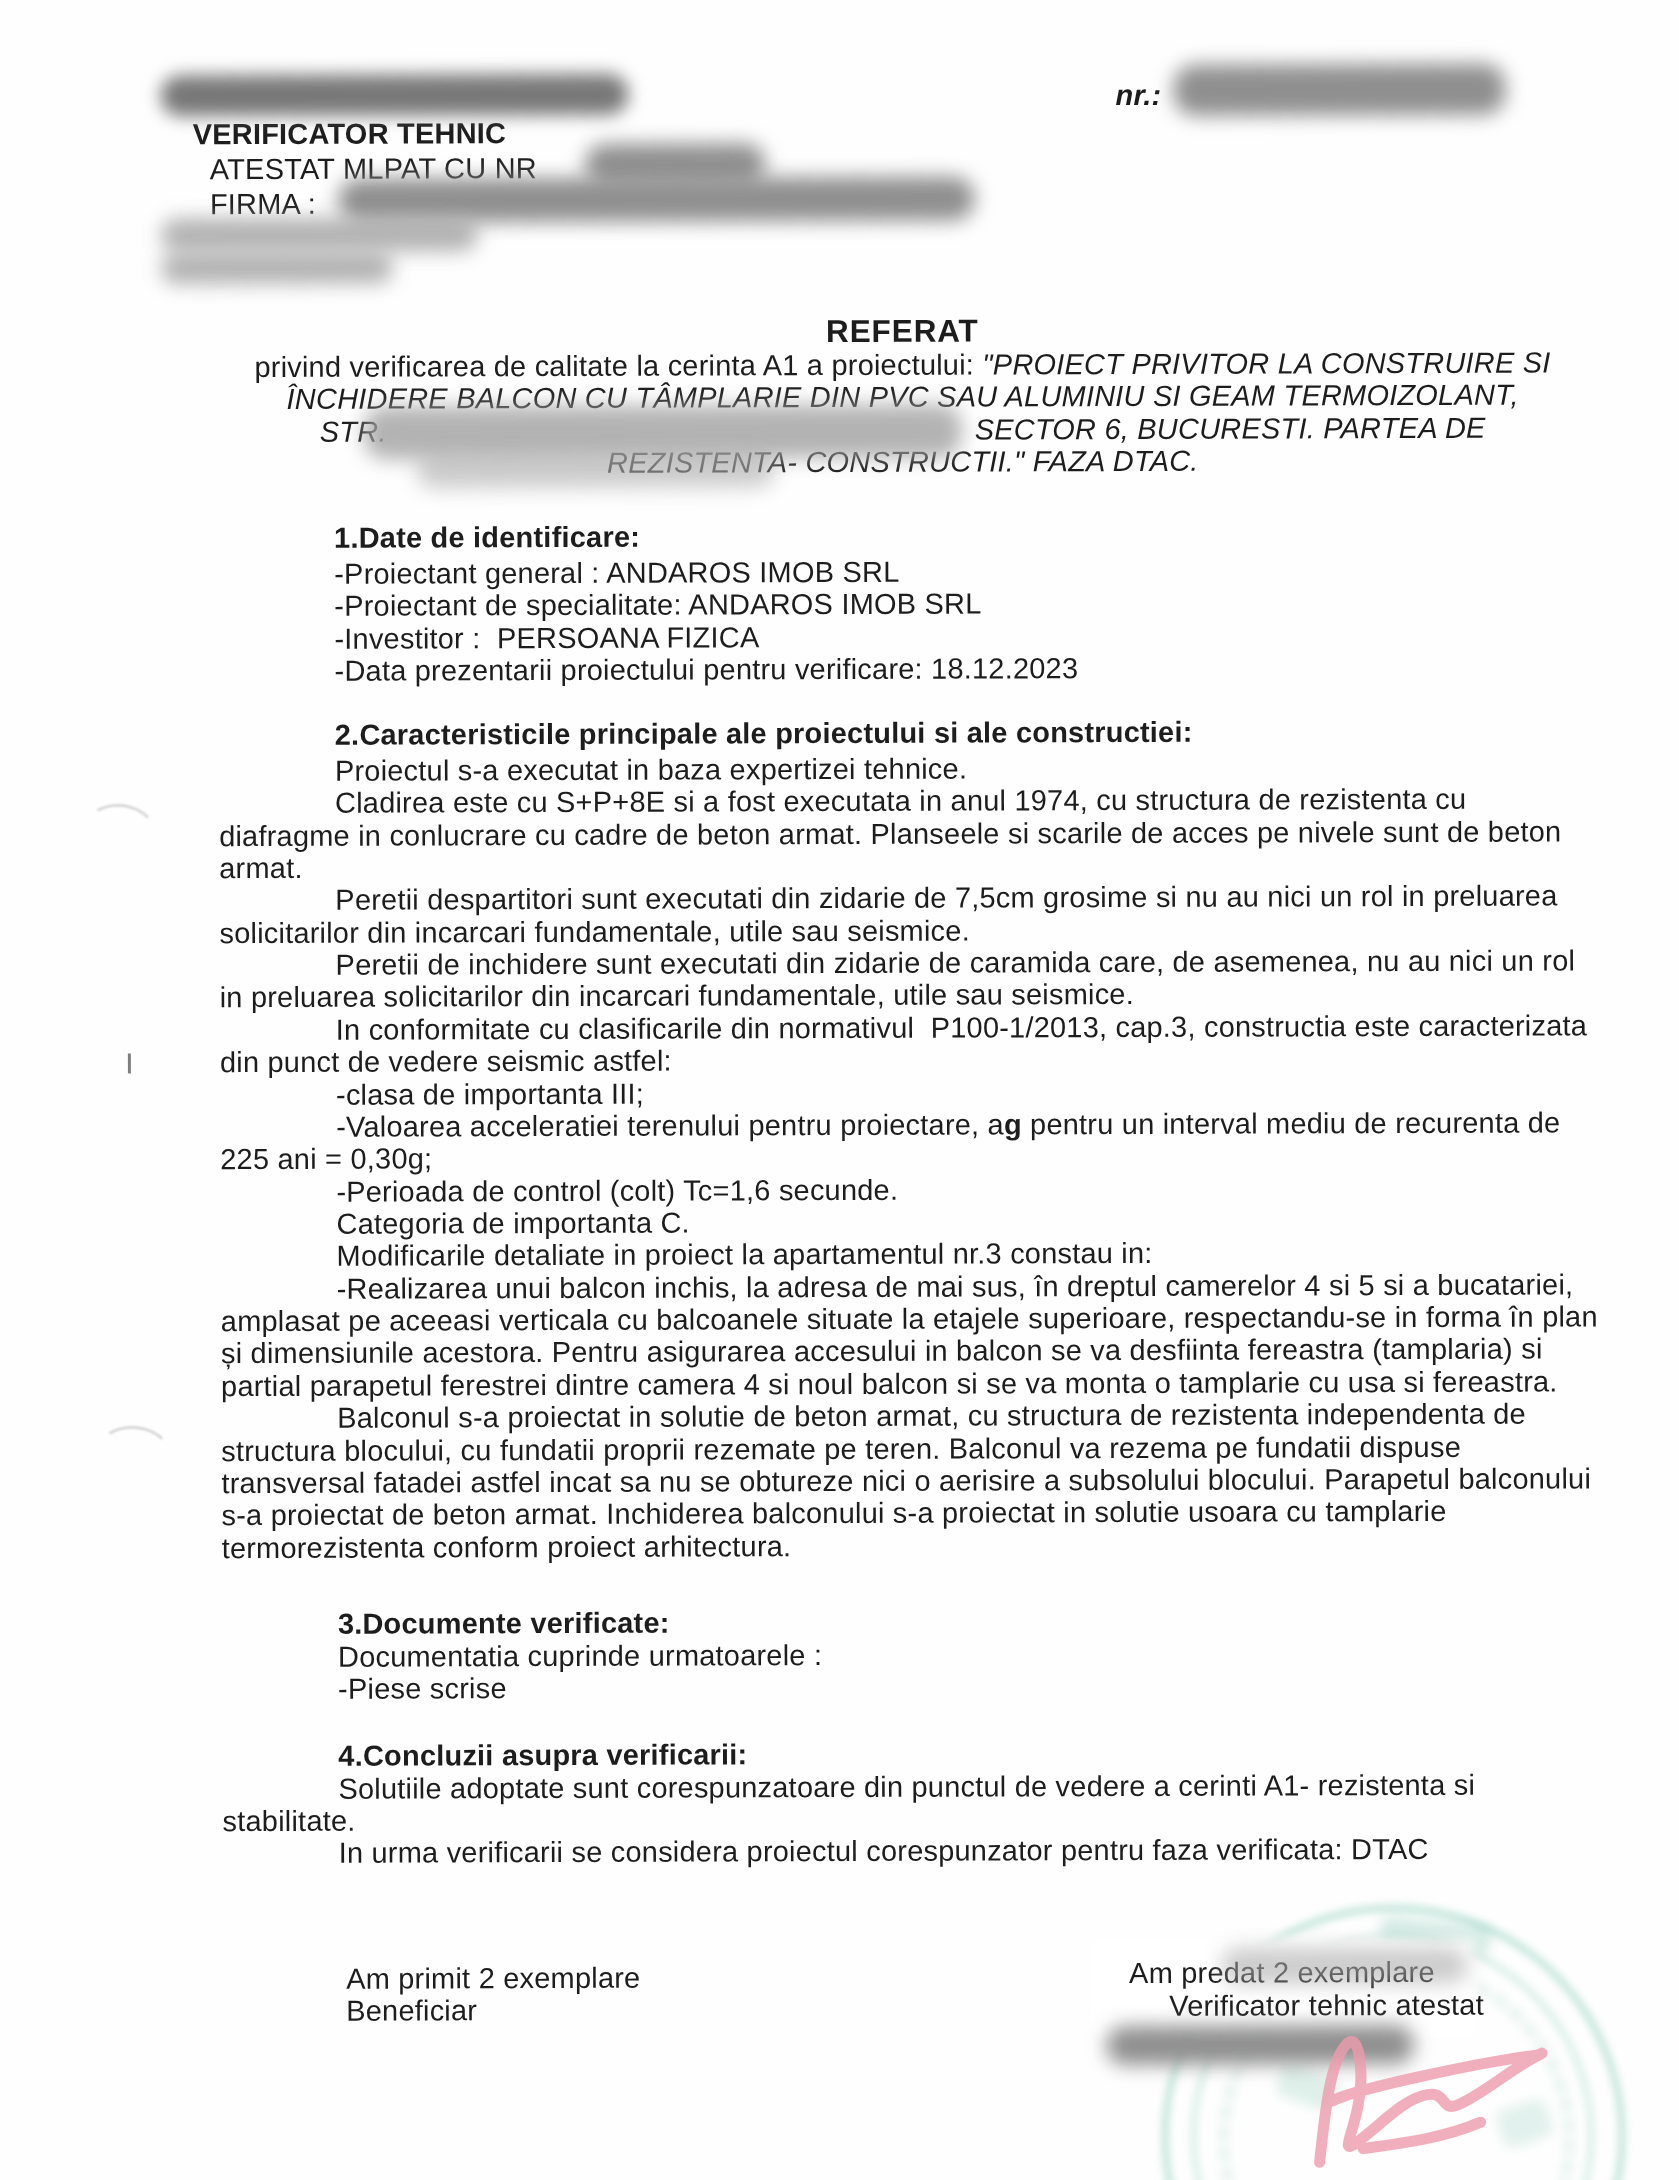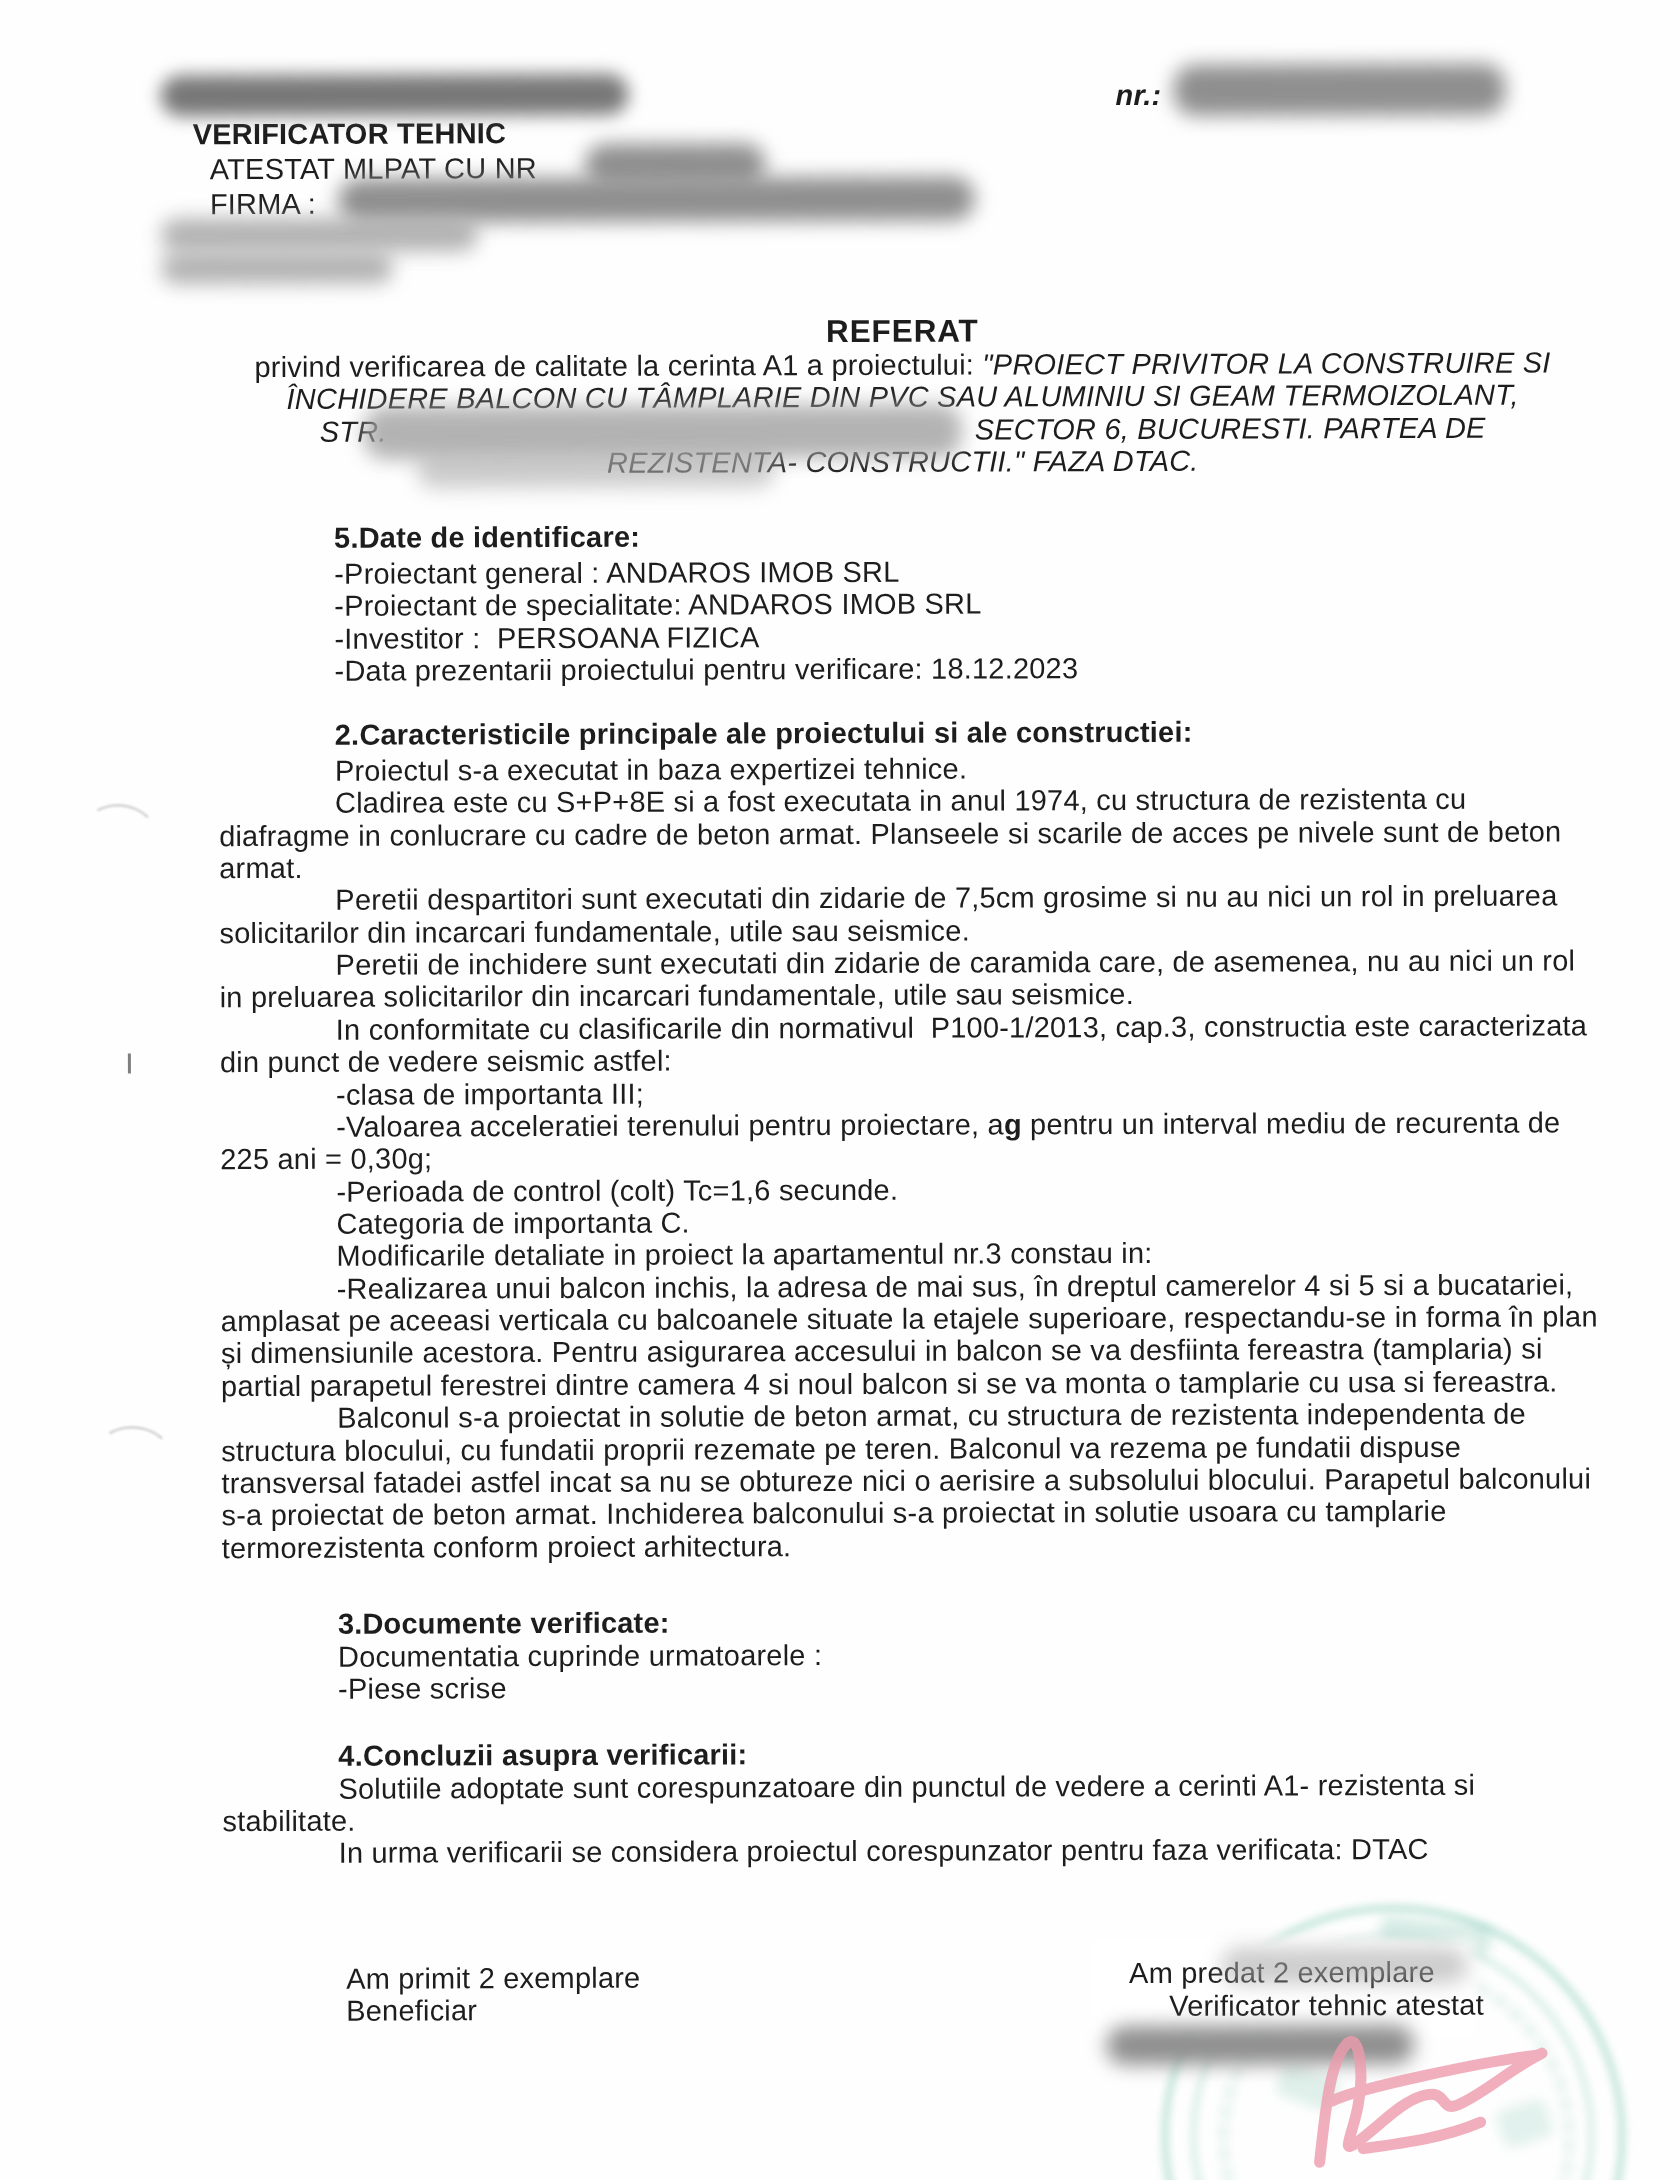--- a/index.html
+++ b/index.html
@@ -79,21 +79,21 @@
 
     <div class="line nr-label" style="left:1119px;top:81px;">nr.:</div>
 
     <div class="line b center title" style="top:314px;">REFERAT</div>
 
     <div class="line center" style="top:350px;"><span>privind verificarea de calitate la cerinta A1 a proiectului: </span><span class="i">"PROIECT PRIVITOR LA CONSTRUIRE SI</span></div>
     <div class="line center i" style="top:382px;">ÎNCHIDERE BALCON CU TÂMPLARIE DIN PVC SAU ALUMINIU SI GEAM TERMOIZOLANT,</div>
     <div class="line center i" style="top:415px;"><span>STR.</span><span style="display:inline-block;width:588px;"></span><span>SECTOR 6, BUCURESTI. PARTEA DE</span></div>
     <div class="line center i" style="top:447px;">REZISTENTA- CONSTRUCTII." FAZA DTAC.</div>
 
-    <div class="line b" style="left:336px;top:521px;">5.Date de identificare:</div>
+    <div class="line b" style="left:336px;top:521px;">1.Date de identificare:</div>
     <div class="line" style="left:336px;top:557px;">-Proiectant general : ANDAROS IMOB SRL</div>
     <div class="line" style="left:336px;top:589px;">-Proiectant de specialitate: ANDAROS IMOB SRL</div>
     <div class="line" style="left:336px;top:622px;">-Investitor :  PERSOANA FIZICA</div>
     <div class="line" style="left:336px;top:654px;">-Data prezentarii proiectului pentru verificare: 18.12.2023</div>
 
     <div class="line b" style="left:336px;top:718px;">2.Caracteristicile principale ale proiectului si ale constructiei:</div>
     <div class="line" style="left:336px;top:754px;">Proiectul s-a executat in baza expertizei tehnice.</div>
     <div class="line" style="left:336px;top:786px;">Cladirea este cu S+P+8E si a fost executata in anul 1974, cu structura de rezistenta cu</div>
     <div class="line" style="left:220px;top:819px;">diafragme in conlucrare cu cadre de beton armat. Planseele si scarile de acces pe nivele sunt de beton</div>
     <div class="line" style="left:220px;top:851px;">armat.</div>

